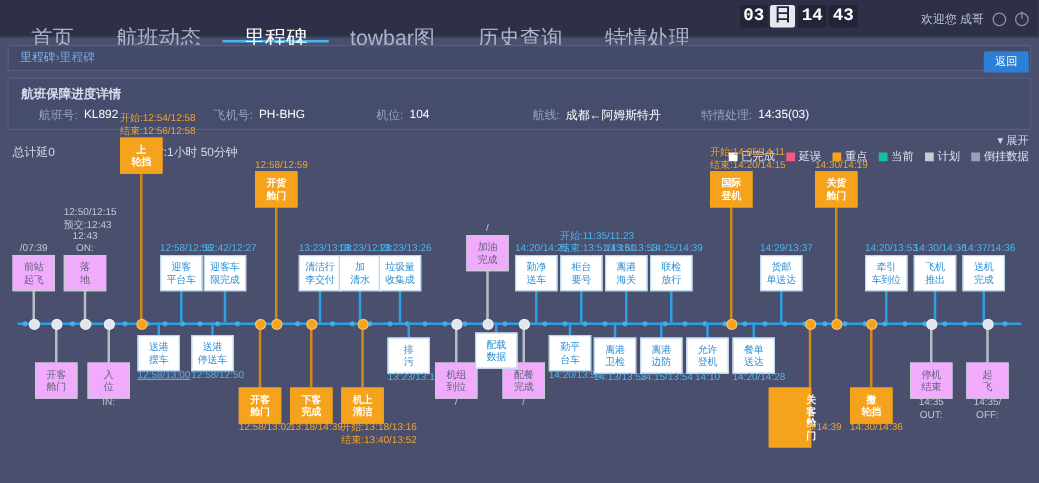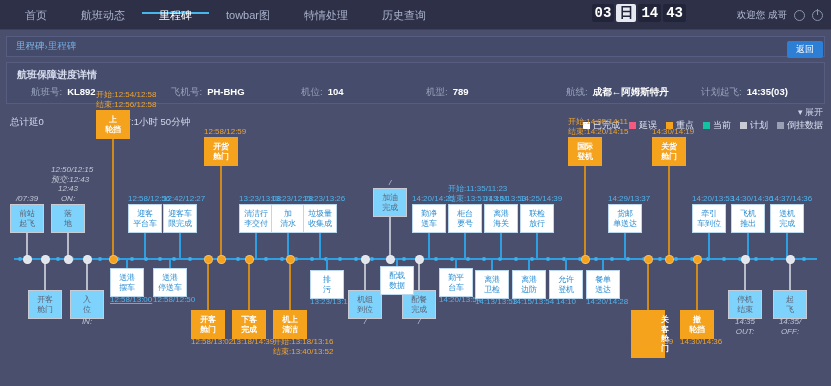--- a/index.html
+++ b/index.html
@@ -29,22 +29,22 @@
     background:#2d3047; border-radius:0 50% 0 60%;
   }
   #logo .lname {
     position:absolute; left:26px; top:12px;
     font-size:15px; font-weight:bold; letter-spacing:.5px;
     color:#ffffff;
   }
   #logo .lname .cdm { color:#3fa9e8; }
   #nav { display:flex; height:30px; margin-left:8px; }
   .navitem {
-    padding:0 17px; height:14px; line-height:30px;
-    font-size:11px; color:#aab3cc; cursor:pointer; white-space:nowrap;
+    padding:16px 17px; height:14px; line-height:30px;
+    font-size:17px; color:#aab3cc; cursor:pointer; white-space:nowrap;
   }
   .navitem.active { color:#ffffff; border-bottom:2px solid #46b7ea; }
   #clock {
     position:absolute; right:145px; top:4px;
     display:flex; gap:2px; align-items:center;
   }
   #clock span {
     background:#22253a; color:#fff; font-size:14px; font-weight:bold;
     padding:2px 3px; border-radius:2px; line-height:14px;
     font-family:"Liberation Mono","DejaVu Sans Mono",monospace;
@@ -70,21 +70,21 @@
 
   
   #infopanel {
     position:absolute; left:6px; top:62px; width:819px; height:42px;
     background:#464c6b; border:1px solid #565d80;
   }
   #infotitle { position:absolute; left:10px; top:5px; font-size:10px; color:#d8deef; font-weight:bold;}
   #inforow { position:absolute; left:24px; top:23px; width:790px; display:flex; }
   .infocell { display:flex; gap:5px; font-size:9.5px; }
   .infocell .k { color:#98a2bd; }
-  .infocell .v { color:#ffffff; font-weight:bold; }
+  .infocell .v { color:#ffffff; font-weight:normal; }
 
   
   #expand {
     position:absolute; right:8px; top:106px; font-size:9px; color:#cfd6ea; cursor:pointer;
   }
   #legend {
     position:absolute; right:8px; top:119px; display:flex; gap:9px; align-items:center; font-size:9px;
   }
   .lg { display:flex; gap:3px; align-items:center; color:#dfe4f2; }
   .lg i { width:7px; height:7px; display:inline-block; }
@@ -121,35 +121,35 @@
   }
   
   .v-blue .box { background:#ffffff; color:#2b8fd4; border:1px solid #bcd8ef; }
   .v-blue .stem { background:#2e9fe0; }
   .v-blue .times { color:#4fb3ec; }
 
   .v-orange .box { background:#f5a21d; color:#ffffff; border:1px solid #f5a21d; font-weight:bold;}
   .v-orange .stem { background:#d08a1a; }
   .v-orange .times { color:#f0a42a; }
 
-  .v-grey .box { background:#7dd3fc; color:#5e6275; border:1px solid #c8cad4; }
+  .v-grey .box { background:#f0abfc; color:#5e6275; border:1px solid #c8cad4; }
   .v-grey .stem { background:#b9bcc8; }
-  .v-grey .times { color:#c2c6d4;font-style:italic; }
+  .v-grey .times { color:#c2c6d4; }
 </style>
 </head>
 <body>
 
 <div id="topbar">
   <div id="nav">
     <div class="navitem">首页</div>
     <div class="navitem">航班动态</div>
     <div class="navitem active">里程碑</div>
     <div class="navitem">towbar图</div>
+    <div class="navitem">历史查询</div>
     <div class="navitem">特情处理</div>
-    <div class="navitem">历史查询</div>
   </div>
   <div id="clock">
     <span>03</span>
     <span class="sep">日</span>
     <span>14</span>
     <span>43</span>
   </div>
   <div id="userbox">
     <span>欢迎您 成哥</span>
     <span class="ic"></span>
@@ -172,30 +172,26 @@
       <span class="v">KL892</span>
     </div>
     <div class="infocell" style="width:130px">
       <span class="k">飞机号:</span>
       <span class="v">PH-BHG</span>
     </div>
     <div class="infocell" style="width:125px">
       <span class="k">机位:</span>
       <span class="v">104</span>
     </div>
-    <div class="infocell" style="width:140px">
-      <span class="k">机型:</span>
-      <span class="v">789</span>
-    </div>
     <div class="infocell" style="width:135px">
       <span class="k">航线:</span>
       <span class="v">成都←阿姆斯特丹</span>
     </div>
     <div class="infocell">
-      <span class="k">计划起飞:</span>
+      <span class="k">特情处理:</span>
       <span class="v">14:35(03)</span>
     </div>
   </div>
 </div>
 
 <div id="expand">▾ 展开</div>
 <div id="legend">
     <div class="lg">
       <i style="background:#ffffff"></i>
       <span>已完成</span>
@@ -627,21 +623,21 @@
       <div class="box" style="left: 603px; top: 140px;">
         <span class="l2">餐单</span>
         <span class="l2">送达</span>
       </div>
       <div class="times" style="left: 603px; top: 167px;">
         <div>14:20/14:28</div>
       </div>
     </div>
     <div class="node v-orange">
       <div class="stem" style="left: 648px; top: 128px; height: 52px;"></div>
-      <div class="box" style="left: 648px; top: 180px; padding-left: 29px;">
+      <div class="box" style="left: 632px; top: 180px; padding-left: 29px;">
         <span class="l2">关客</span>
         <span class="l2">舱门</span>
       </div>
       <div class="times" style="left: 648px; top: 207px;">
         <div>14:30/14:39</div>
       </div>
     </div>
     <div class="node v-orange">
       <div class="stem" style="left: 697px; top: 128px; height: 52px;"></div>
       <div class="box" style="left: 697px; top: 180px;">

